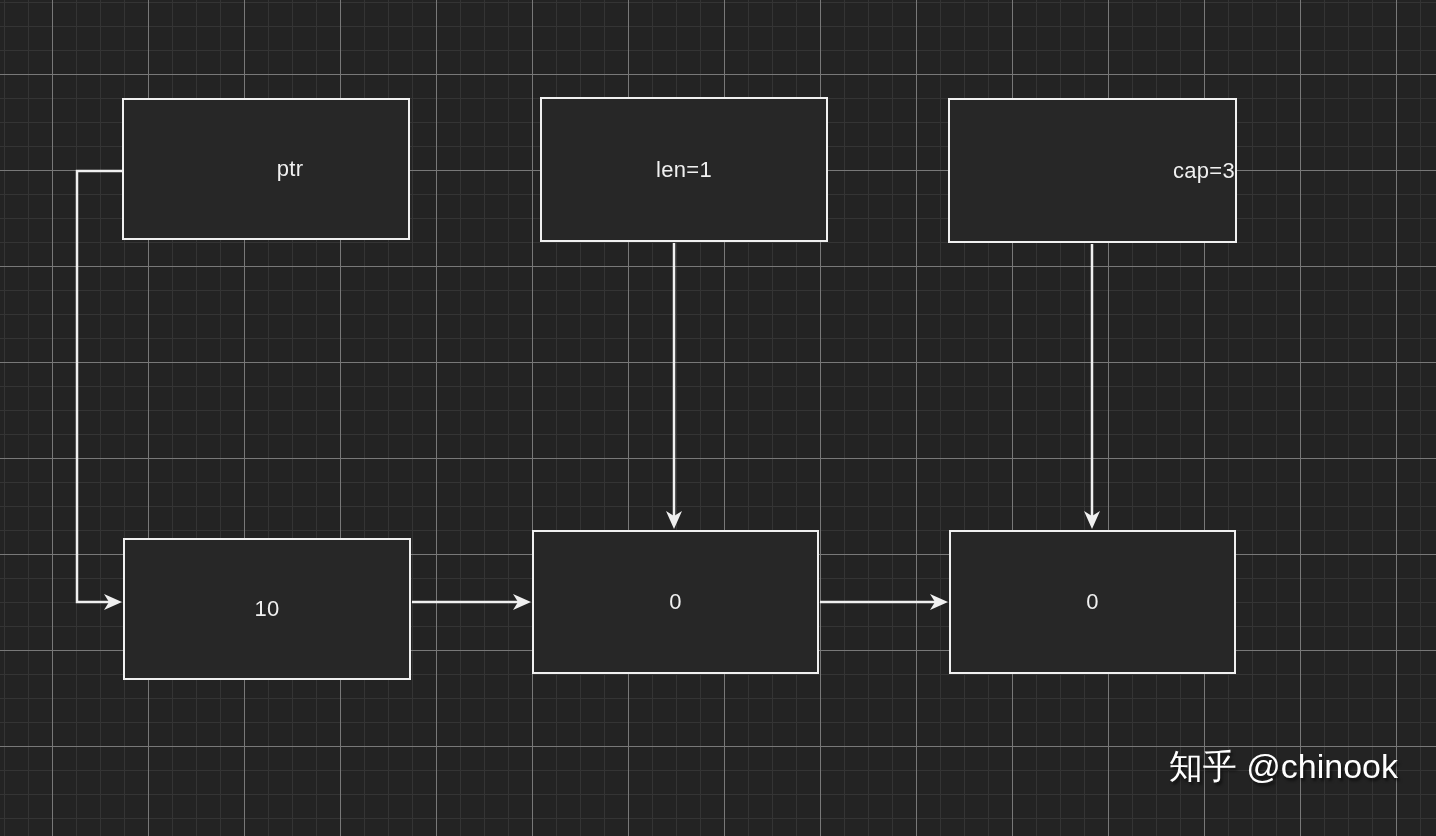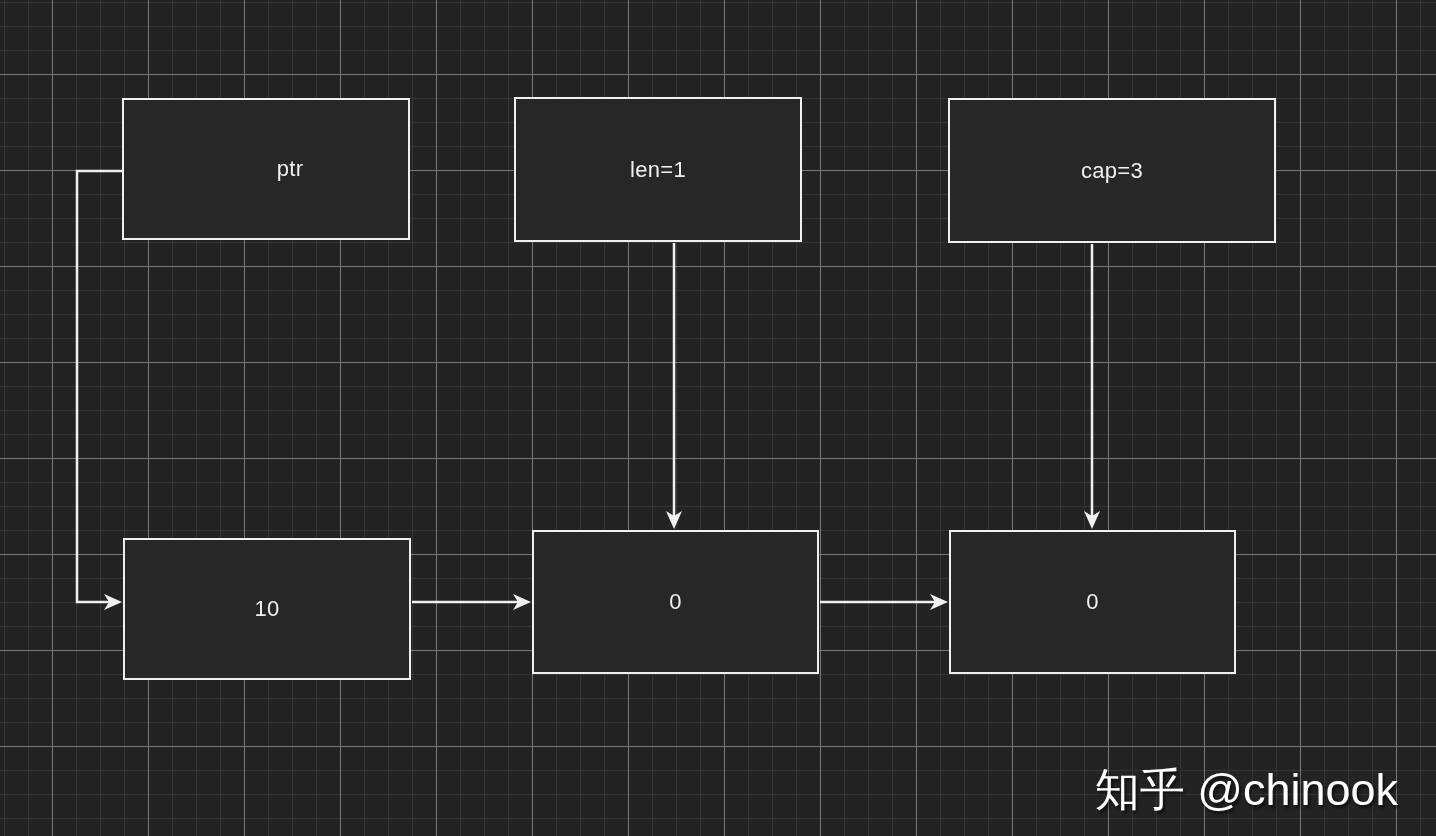--- a/index.html
+++ b/index.html
@@ -46,31 +46,31 @@
     background: #272727;
     border: 2.5px solid #f0f0f0;
     display: flex;
     align-items: center;
     justify-content: center;
     color: #f0f0f0;
     font-size: 22px;
     letter-spacing: 0.3px;
   }
   .node-ptr  { left: 122px; top:  98px; width: 288px; height: 142px; padding-left: 48px; }
-  .node-len  { left: 514px; top:  97px; width: 288px; height: 145px; }
-  .node-cap  { left: 948px; top:  98px; width: 328px; height: 145px; }
+  .node-len  { left: 540px; top:  97px; width: 288px; height: 145px; }
+  .node-cap  { left: 948px; top:  98px; width: 289px; height: 145px; justify-content: flex-end; }
   .node-e0   { left: 123px; top: 531px; width: 288px; height: 142px; margin-top: 7px; }
   .node-e1   { left: 532px; top: 530px; width: 287px; height: 144px; }
   .node-e2   { left: 949px; top: 530px; width: 287px; height: 144px; }
   .watermark {
     position: absolute;
     right: 38px;
-    top: 760px;
+    top: 744px;
     color: #ffffff;
-    font-size: 45px;
+    font-size: 34px;
     white-space: nowrap;
     text-shadow: 2px 3px 3px rgba(0,0,0,0.55);
   }
 </style>
 </head>
 <body>
 
 <div class="canvas">
 
   <svg class="edges" viewBox="0 0 1436 836" xmlns="http://www.w3.org/2000/svg">

